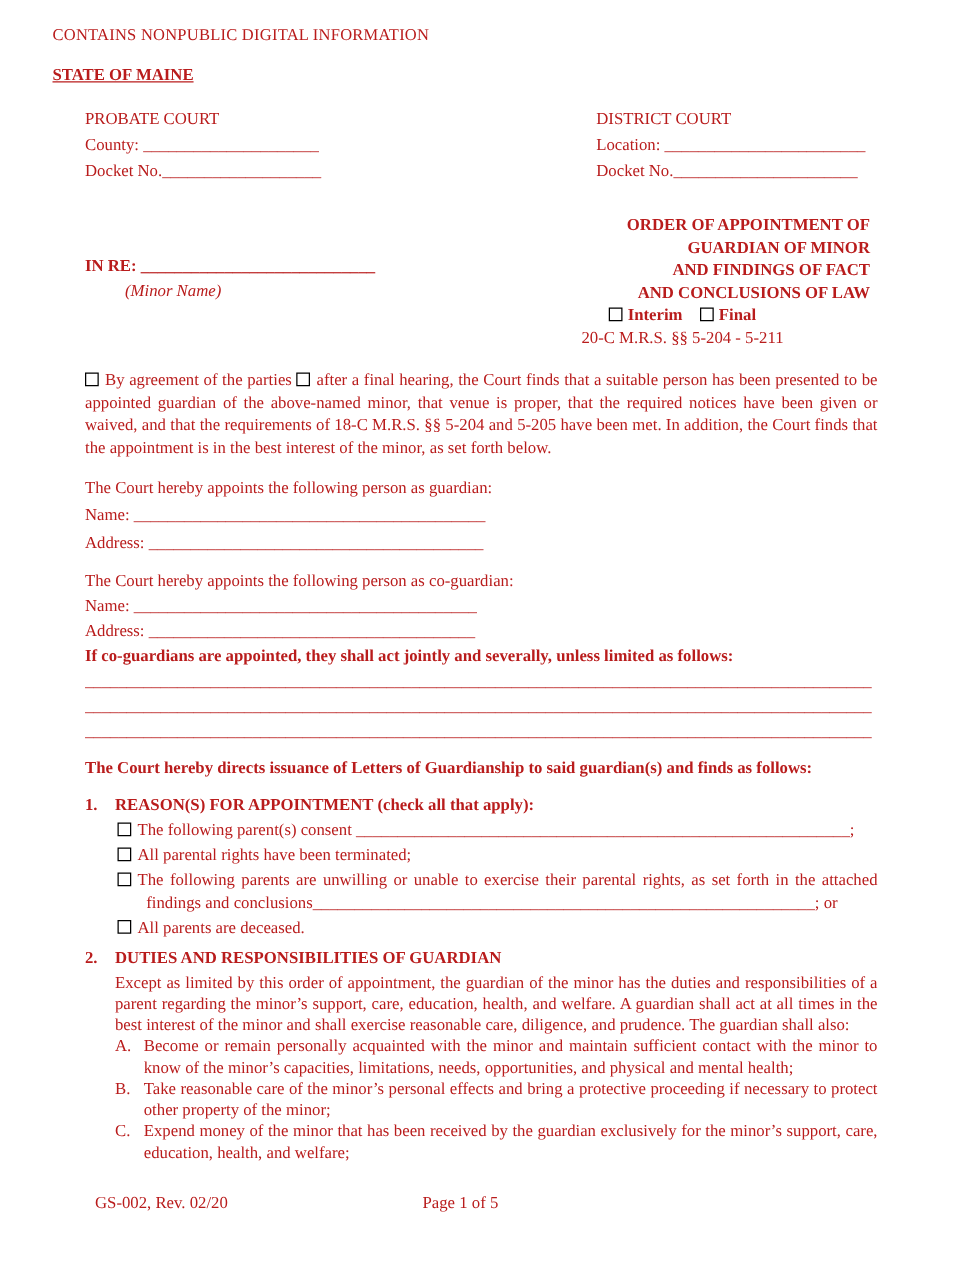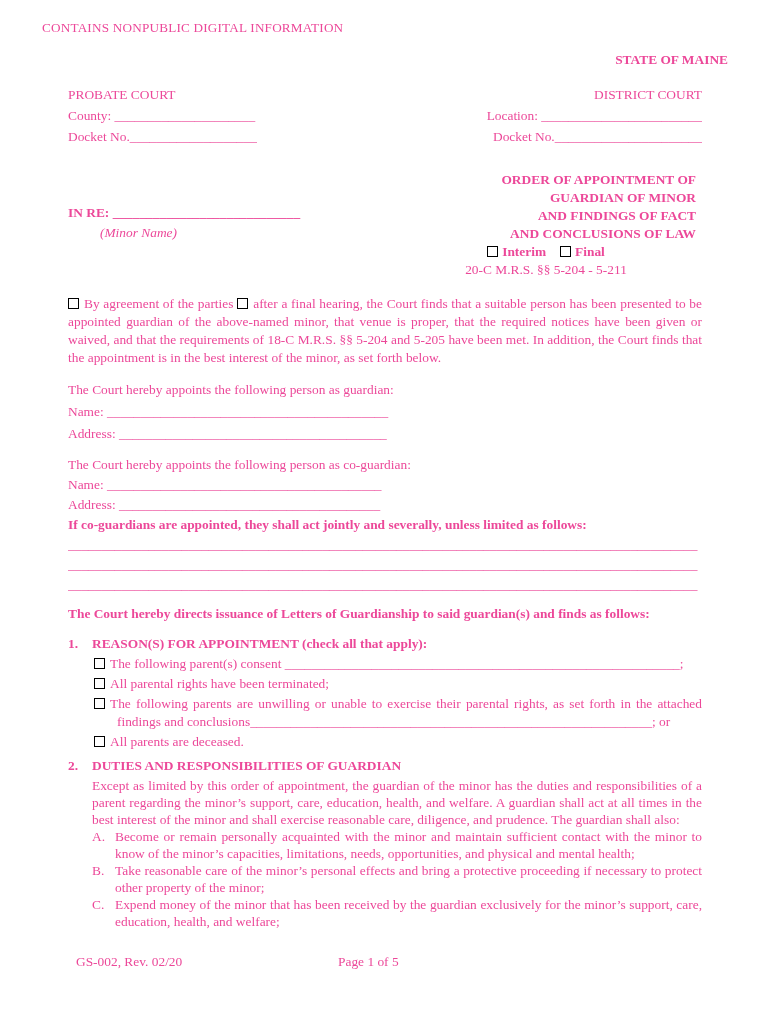--- a/index.html
+++ b/index.html
@@ -1,28 +1,28 @@
 <!DOCTYPE html>
 <html><head>
 <meta charset="utf-8">
 <style>
   * { margin:0; padding:0; box-sizing:border-box; }
   html,body { background:#ffffff; }
   .page {
     width:770px; height:1024px; margin:0 auto; position:relative;
-    background:#ffffff; color:#ec4899; overflow:hidden;
+    background:#ffffff; color:#b91c1c; overflow:hidden;
     font-family:"Liberation Serif","DejaVu Serif",serif;
     font-size:13.4px; padding:20px 42px 0 42px;
   }
   .doc-body { margin:0 26px; }
   .nonpublic { font-size:13.2px; letter-spacing:.2px; }
-  .state-title { text-align:right; font-weight:bold; margin-top:16px; }
+  .state-title { text-align:left; font-weight:bold; margin-top:16px;text-decoration:underline; }
   .courts-row { display:flex; margin-top:16px; line-height:21px; }
   .court-left { flex:1; }
-  .court-right { width:225px;text-align:right; }
+  .court-right { width:225px; }
   .line { white-space:nowrap; overflow:hidden; }
   .inre-row { display:flex; margin-top:24px; }
   .inre-left { flex:1; line-height:20px; }
   .inre-line { font-weight:bold; white-space:nowrap;margin-top:32px; }
   .minor-name { font-style:italic; margin-left:32px; }
   .order-block { width:300px; margin-right:6px; text-align:center; line-height:18px; }
   .order-title { font-weight:bold;text-align:right; }
   .order-cbrow { font-weight:bold; }
   .cb {
     display:inline-block; width:11px; height:11px; border:1.3px solid #000;

